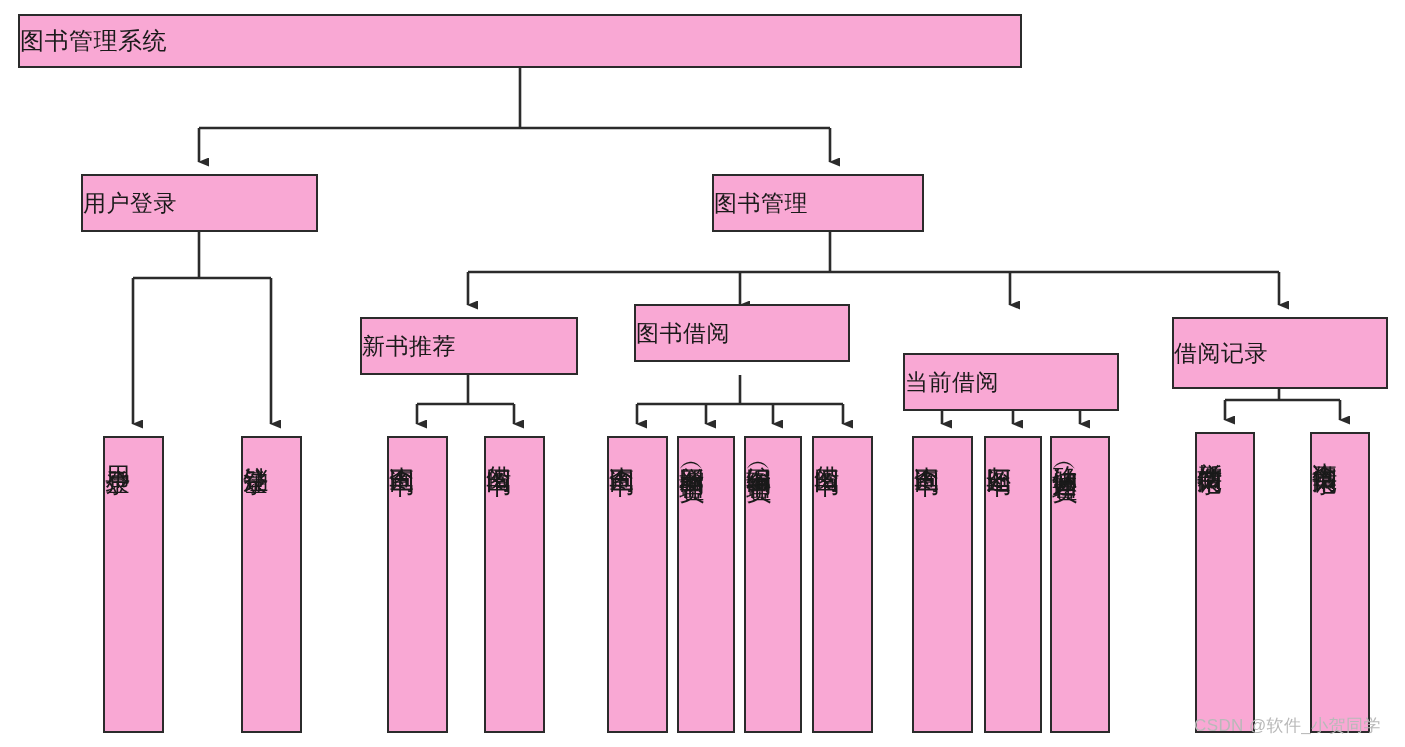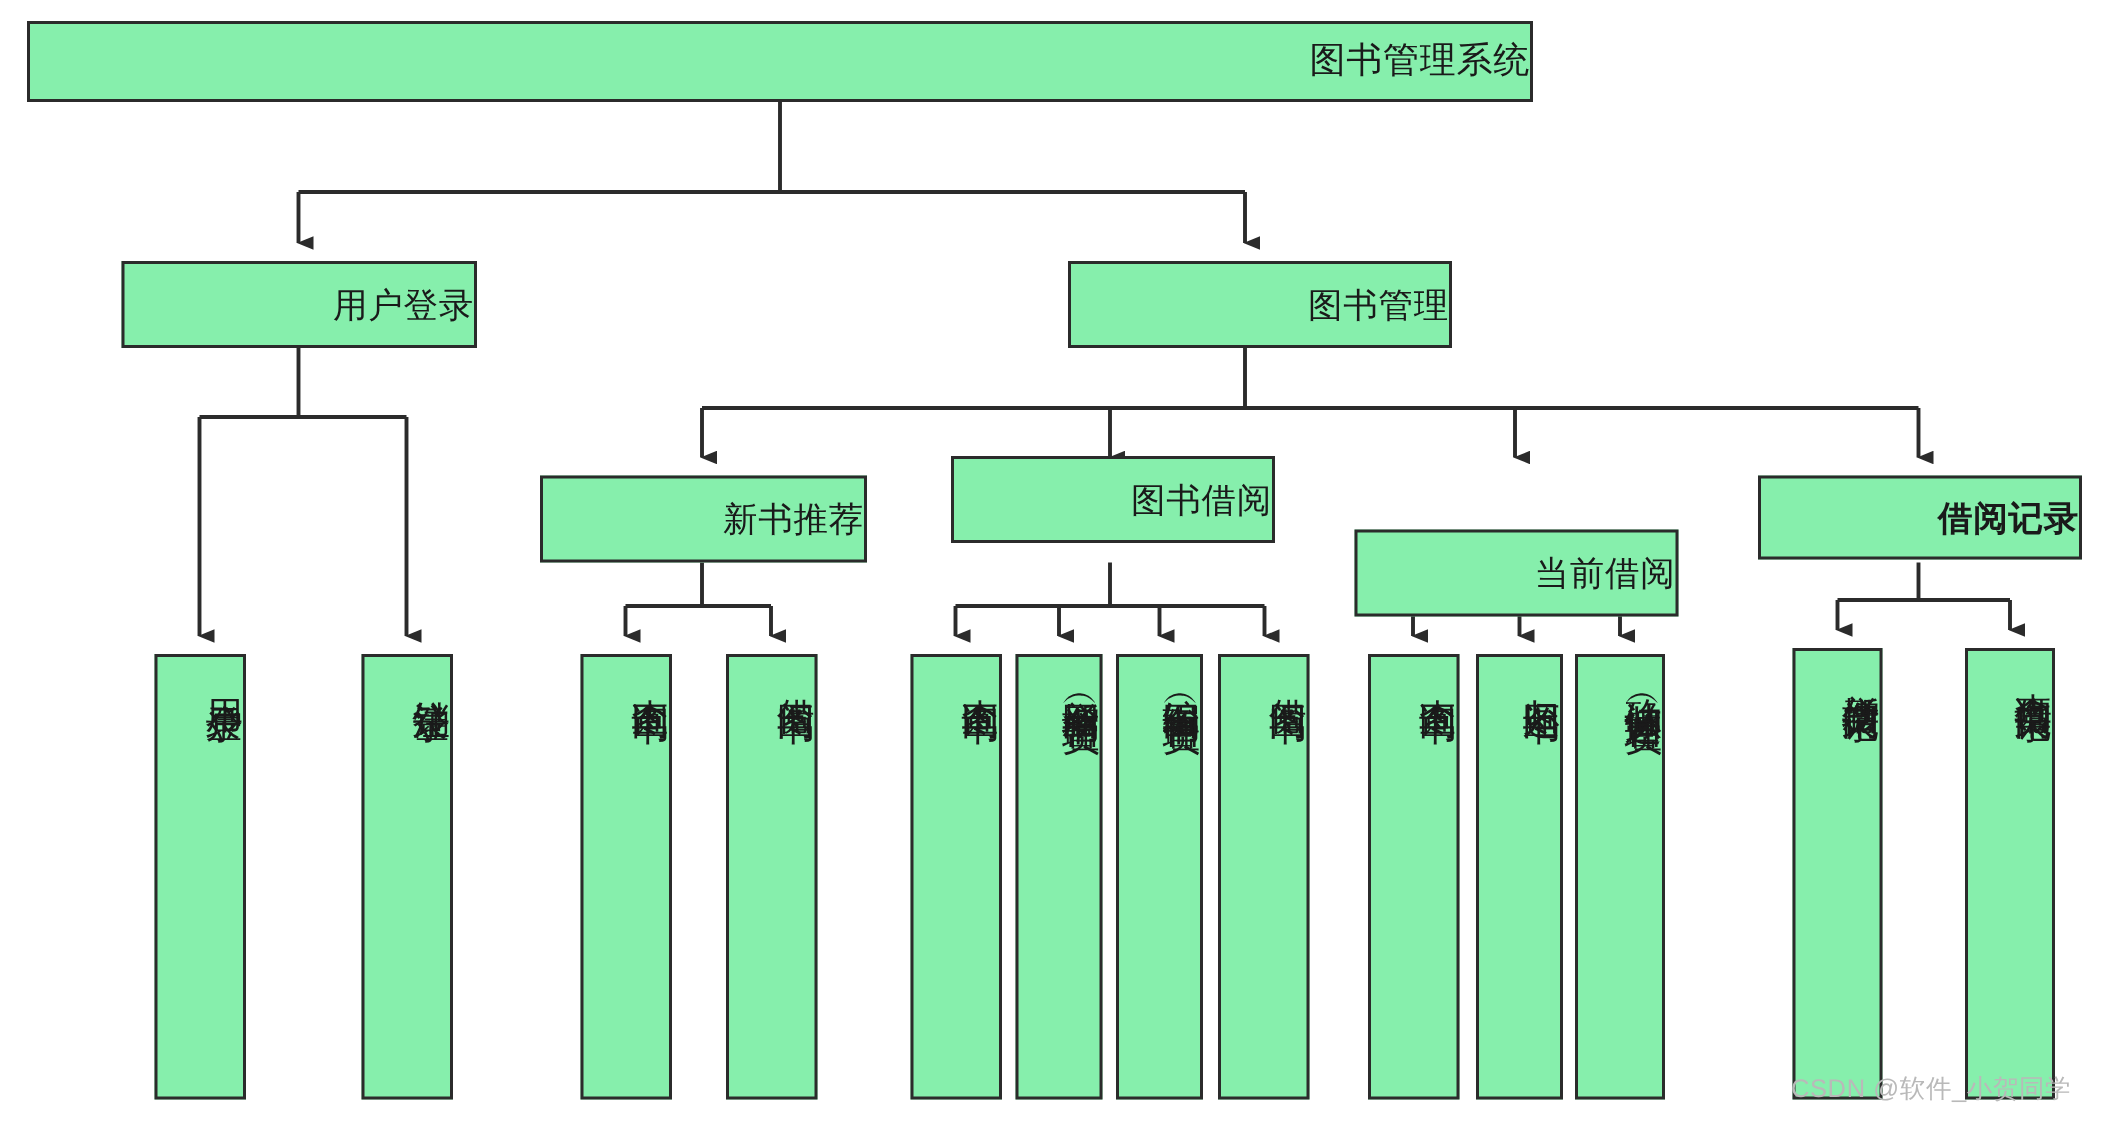--- a/index.html
+++ b/index.html
@@ -22,24 +22,24 @@
     left: 0;
     top: 0;
     width: 1405px;
     height: 747px;
     pointer-events: none;
   }
   .node {
     position: absolute;
     box-sizing: border-box;
     border: 2.2px solid #2b2b2b;
-    background: #86efac;
+    background: #f9a8d4;
     display: flex;
     align-items: center;
-    justify-content: flex-end;
+    justify-content: flex-start;
     color: #1a1a1a;
   }
   .node .label {
     display: block;
     text-align: center;
     line-height: 1.22;
     letter-spacing: 0.5px;
   }
   .node.horiz .label {
     font-size: 23px;
@@ -124,34 +124,34 @@
     </g>
   </svg>
 
   <div class="node horiz root" style="left:18px; top:14px; width:1004px; height:54px;">
     <span class="label">图书管理系统</span>
   </div>
 
   <div class="node horiz" style="left:81px; top:174px; width:237px; height:58px;">
     <span class="label">用户登录</span>
   </div>
-  <div class="node horiz" style="left:712px; top:174px; width:256px; height:58px;">
+  <div class="node horiz" style="left:712px; top:174px; width:212px; height:58px;">
     <span class="label">图书管理</span>
   </div>
 
   <div class="node horiz" style="left:360px; top:317px; width:218px; height:58px;">
     <span class="label">新书推荐</span>
   </div>
   <div class="node horiz" style="left:634px; top:304px; width:216px; height:58px;">
     <span class="label">图书借阅</span>
   </div>
   <div class="node horiz" style="left:903px; top:317px; width:216px; height:58px;margin-top:36px;">
     <span class="label">当前借阅</span>
   </div>
-  <div class="node horiz" style="left:1172px; top:317px; width:216px; height:56px;font-weight:bold;">
+  <div class="node horiz" style="left:1172px; top:317px; width:216px; height:72px;">
     <span class="label">借阅记录</span>
   </div>
 
   <div class="node vert" style="left:103px; top:436px; width:61px; height:297px;">
     <span class="label">用户登录</span>
   </div>
   <div class="node vert" style="left:241px; top:436px; width:61px; height:297px;">
     <span class="label">注销登录</span>
   </div>
 

